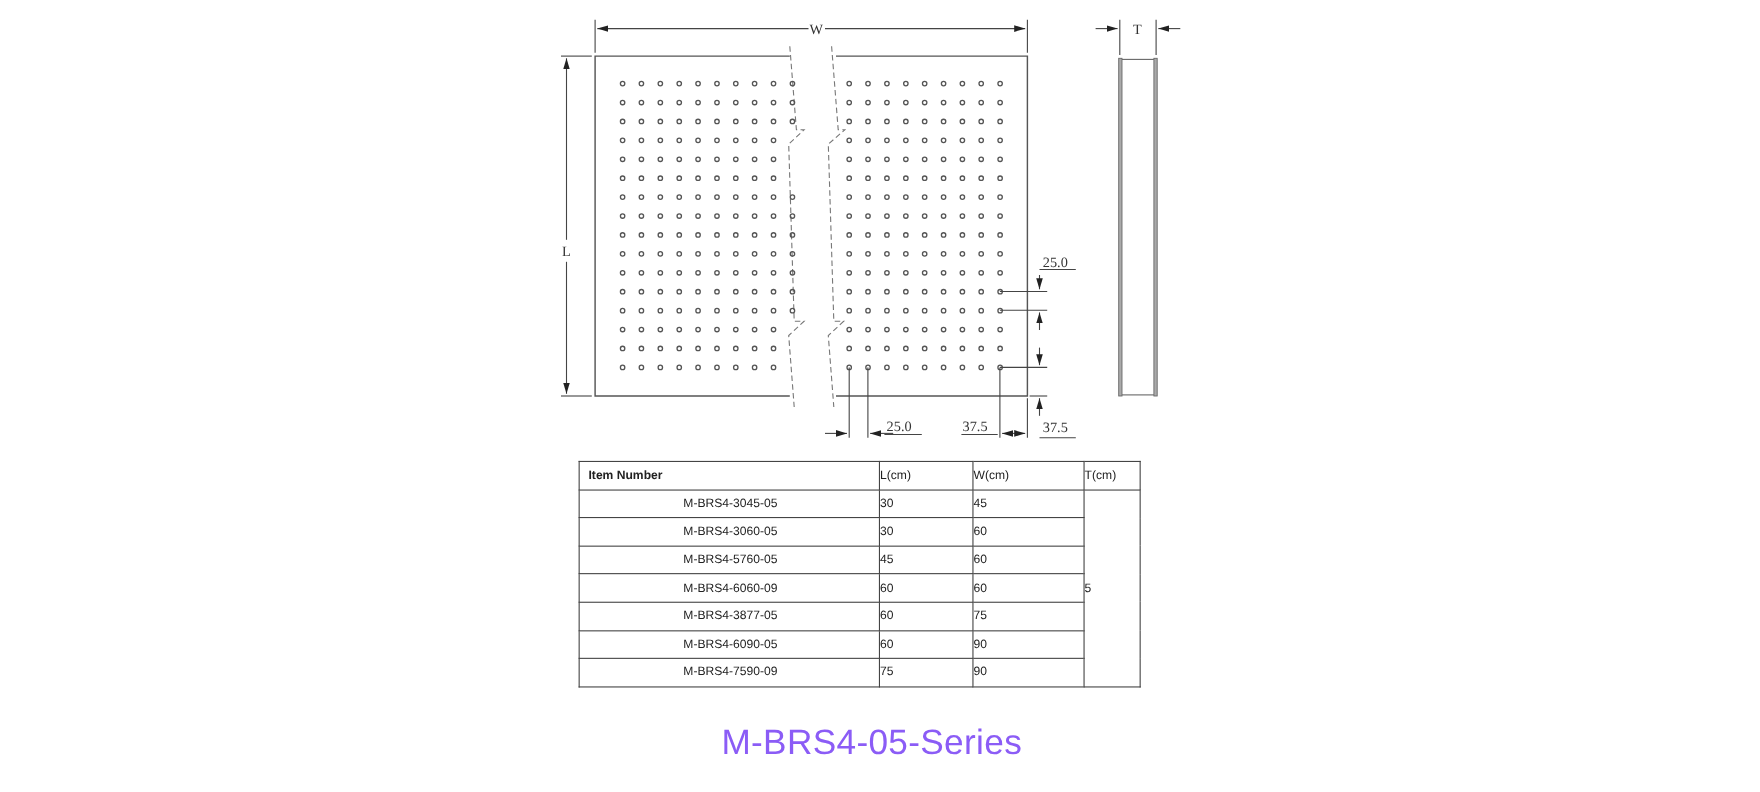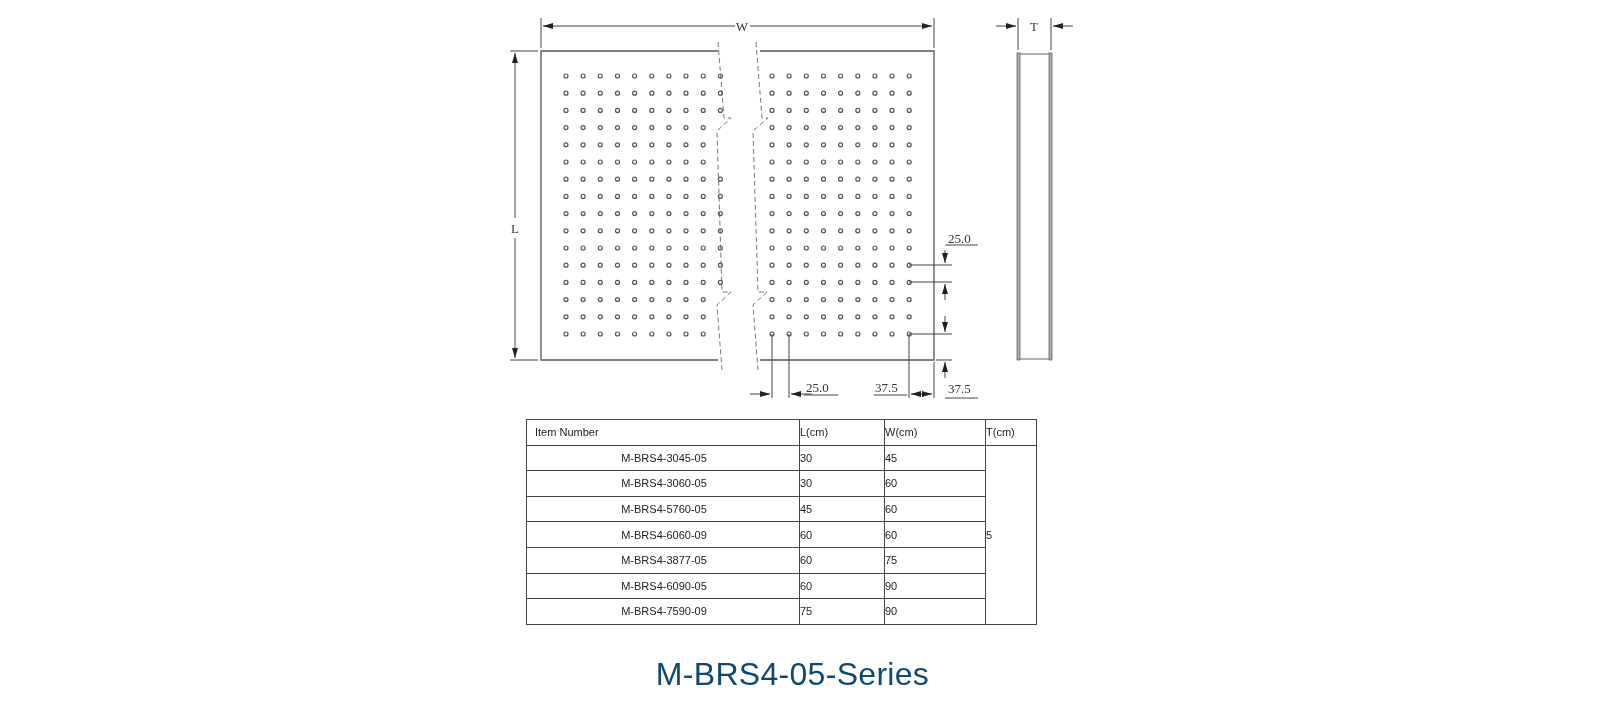--- a/index.html
+++ b/index.html
@@ -8,27 +8,27 @@
   .dimtext { font-family: "Liberation Serif", serif; fill: #333; }
   #spec-table {
     position: absolute; left: 526px; top: 419px;
     border-collapse: collapse;
     font-family: "Liberation Sans", sans-serif; font-size: 11px; color: #222;
   }
   #spec-table td, #spec-table th {
     border: 1.3px solid #444; height: 24.6px; padding: 0; font-weight: normal;
   }
   #spec-table th { text-align: left; }
-  #spec-table th.item-col { text-align: left; padding-left: 8px; }
+  #spec-table th.item-col { text-align: left; padding-left: 8px; font-weight: bold; }
   #spec-table td.item-cell { text-align: center; padding-left: 2px; }
   #spec-table td.num { }
   .col-item { width: 273px; } .col-l { width: 85px; } .col-w { width: 101px; } .col-t { width: 51px; }
   #series-title {
     position: absolute; left: 0; width: 1585px; top: 656px; text-align: center;
-    font-family: "Liberation Sans", sans-serif; font-size: 32px; color: #0c4a6e; letter-spacing: 0.3px;
+    font-family: "Liberation Sans", sans-serif; font-size: 32px; color: #8b5cf6; letter-spacing: 0.3px;
   }
 </style>
 </head>
 <body>
 
 <svg id="drawing" viewBox="0 0 1600 410" xmlns="http://www.w3.org/2000/svg">
   <defs>
     <marker id="arr" viewBox="0 0 10 6" refX="10" refY="3" markerWidth="10" markerHeight="6" orient="auto-start-reverse" markerUnits="userSpaceOnUse">
       <path d="M0,0 L10,3 L0,6 z" fill="#222"></path>
     </marker>

